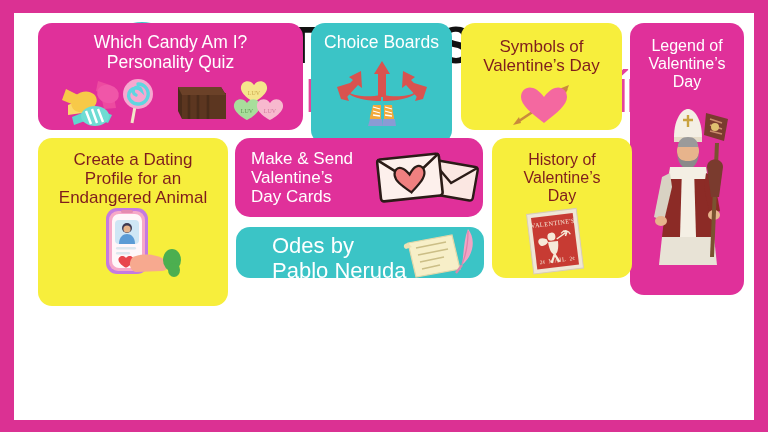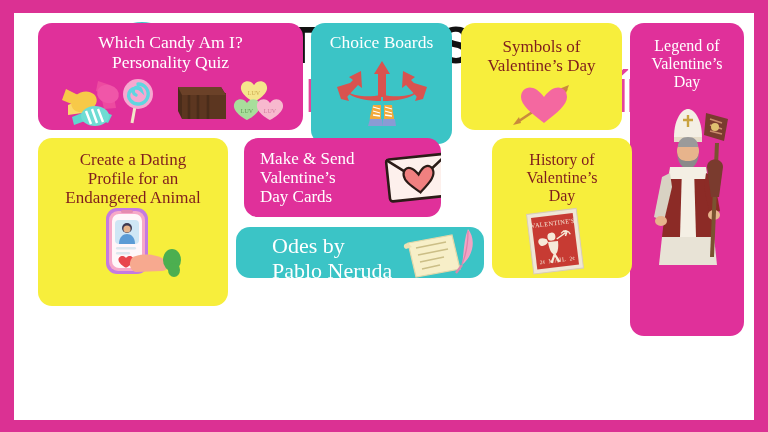--- a/index.html
+++ b/index.html
@@ -74,35 +74,35 @@
     overflow:hidden;
   }
   .card-pink   { background:#E0309A; }
   .card-teal   { background:#3BC4C6; }
   .card-yellow { background:#F7EE3C; }
 
   .card-label {
     position:absolute; left:0; width:100%;
     text-align:center;
     line-height:1.12;
-    font-family:Liberation Serif, serif;
+    font-family:Liberation Sans, sans-serif;
     padding:0 4px;
   }
   .lbl-light { color:#FFFFFF; }
   .lbl-dark  { color:#7f1d1d; }
 
   .art { position:absolute; }
 
   
   #c-candy   { left:24px;  top:10px;  width:265px; height:107px; }
   #c-choice  { left:297px; top:10px;  width:141px; height:121px; }
   #c-symbols { left:447px; top:10px;  width:161px; height:107px; }
-  #c-legend  { left:616px; top:10px;  width:114px; height:313px; }
+  #c-legend  { left:616px; top:10px;  width:114px; height:272px; }
   #c-dating  { left:24px;  top:125px; width:190px; height:168px; }
-  #c-cards   { left:230px; top:125px; width:197px; height:79px; }
+  #c-cards   { left:221px; top:125px; width:248px; height:79px;border-radius:15px; }
   #c-history { left:478px; top:125px; width:140px; height:140px; }
   #c-odes    { left:222px; top:214px; width:248px; height:51px; }
 
   .l-candy   { top:10px; font-size:17.5px; }
   .l-choice  { top:10px; font-size:17.5px; }
   .l-symbols { top:14px; font-size:17px; }
   .l-legend  { top:14px; font-size:16px; }
   .l-dating  { top:12px; font-size:17px; }
   .l-cards   { top:11px; font-size:17px; text-align:left; padding-left:16px; }
   .l-history { top:13px; font-size:16px; }

